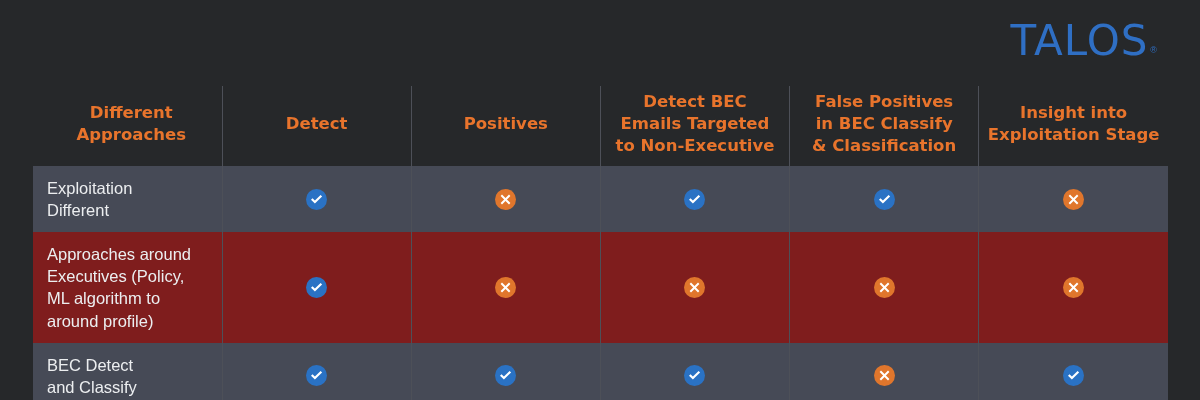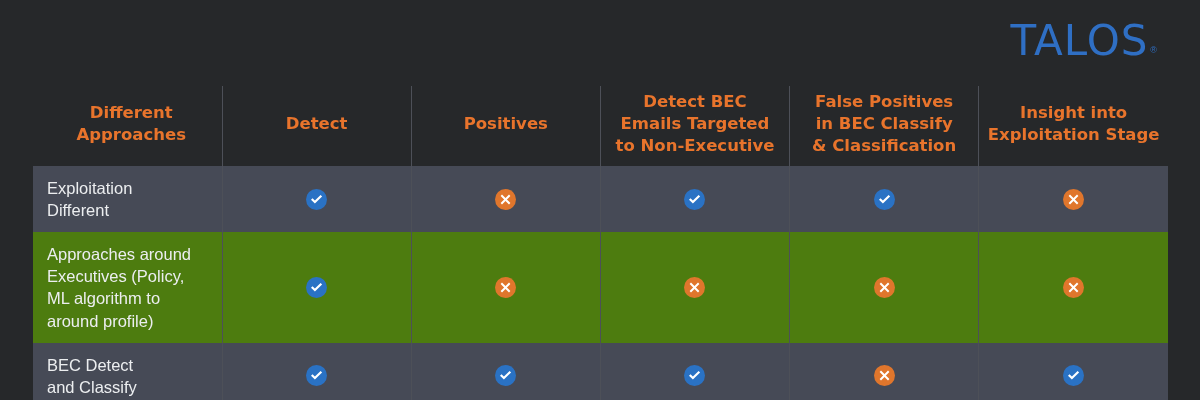--- a/index.html
+++ b/index.html
@@ -87,21 +87,21 @@
     text-align: center;
     vertical-align: bottom;
     font-family: "DejaVu Sans", sans-serif;
   }
   thead th.hdr-label {
     text-align: center;
     padding-left: 14px;
   }
 
   tbody tr.shaded td { background: #464a56; }
-  tbody tr.plain  td { background: #4d7c0f; }
+  tbody tr.plain  td { background: #7f1d1d; }
 
   tbody td {
     padding: 11px 22px;
     text-align: center;
   }
   tbody td.row-label {
     text-align: left;
     padding-left: 14px;
     padding-right: 10px;
     color: #eceef0;

